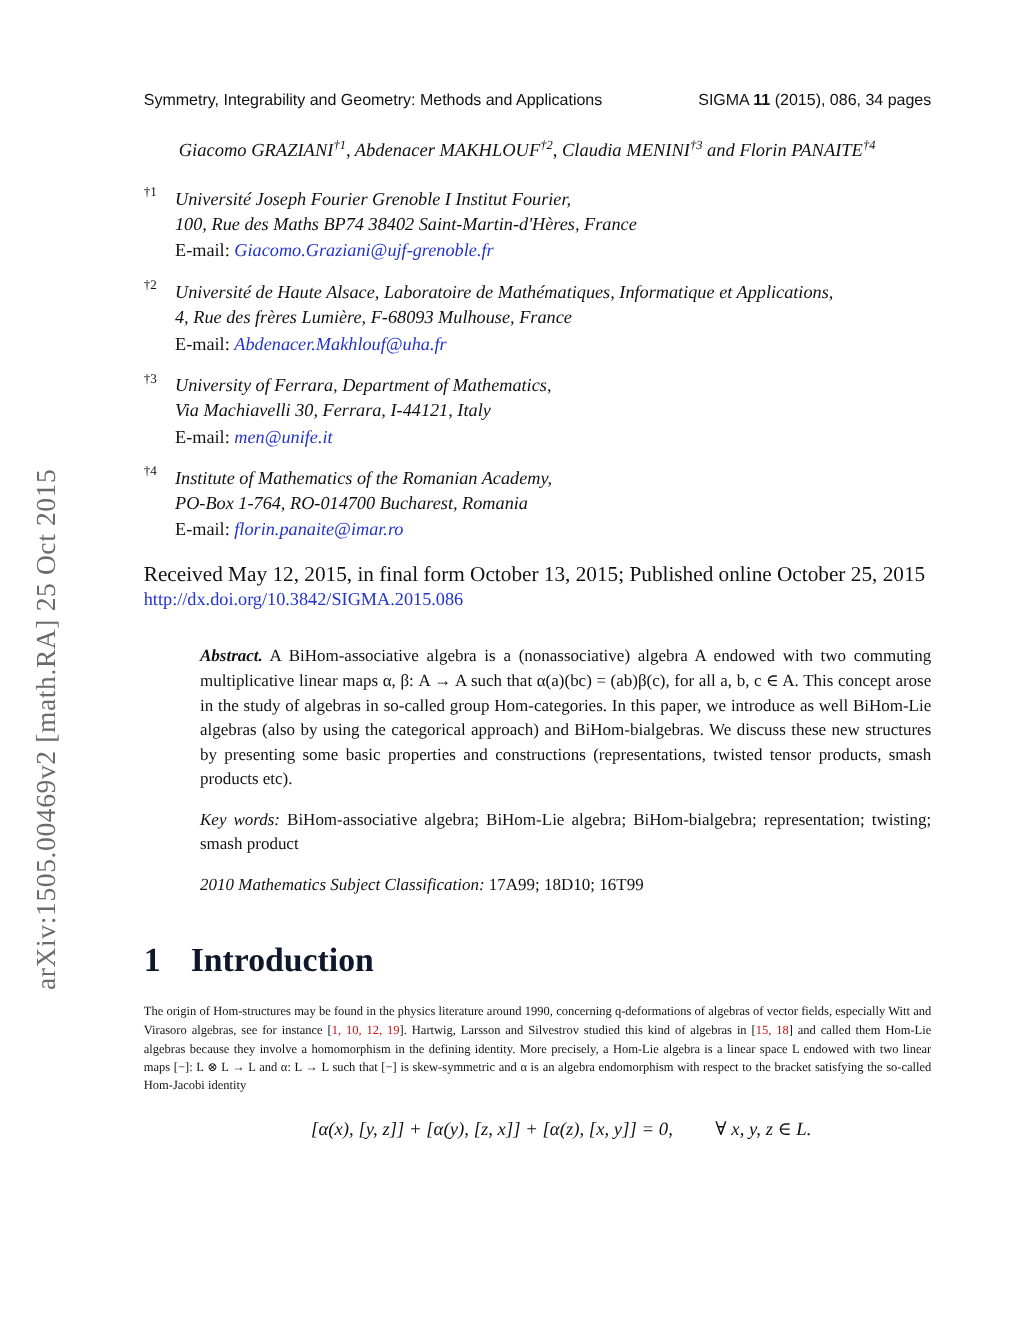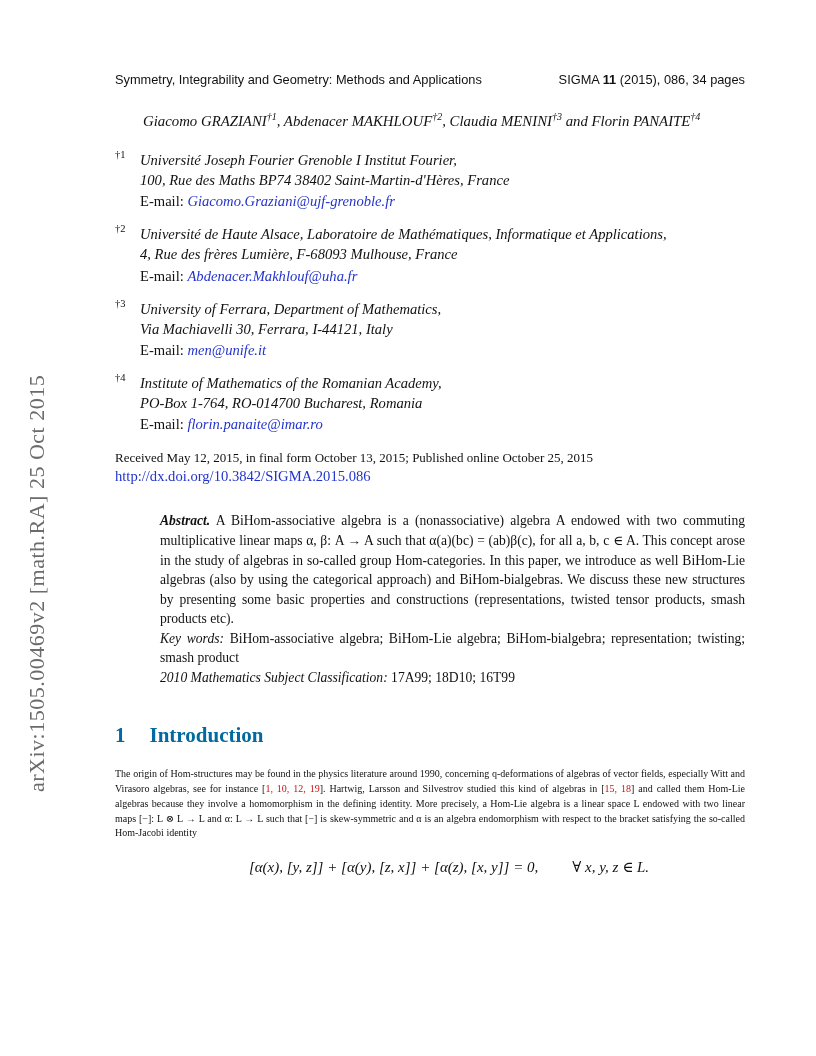--- a/index.html
+++ b/index.html
@@ -82,42 +82,43 @@
     color: #2233cc;
     text-decoration: none;
     font-style: normal;
     cursor: pointer;
     display: inline-block;
     margin-top: 2px;
     font-size: 14.6px;
   }
   .received {
     margin-top: 16px;
-    font-size: 13px;
+    font-size: 17px;
   }
   .abstract-block {
     margin-top: 26px;
     margin-left: 45px;
     font-size: 13.6px;
     line-height: 1.44;
     text-align: justify;
   }
   .abstract-block .abs-label { font-weight: bold; font-style: italic; }
   .kw-block, .msc-block {
+    margin-top: 13px;
     margin-left: 45px;
     font-size: 13.6px;
     line-height: 1.44;
     text-align: justify;
   }
   .kw-block .kw-label, .msc-block .msc-label { font-style: italic; }
   h2.section {
     margin-top: 36px;
-    font-size: 21px;
+    font-size: 27px;
     font-weight: bold;
-    color: #0369a1;
+    color: #0f172a;
   }
   h2.section .sec-num { display: inline-block; margin-right: 24px; }
   p.body-par {
     margin-top: 19px;
     font-size: 10px;
     line-height: 1.47;
     text-align: justify;
   }
   .cite { color: #cc1111; cursor: pointer; }
   .equation {

